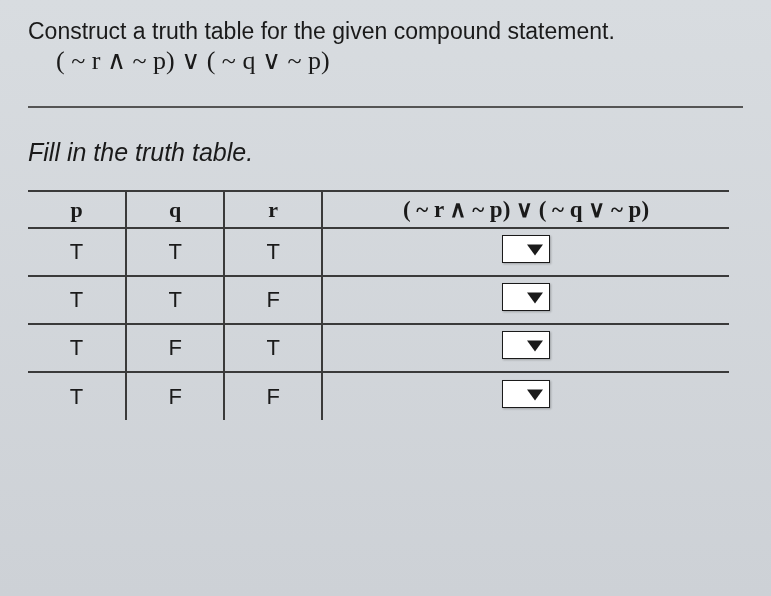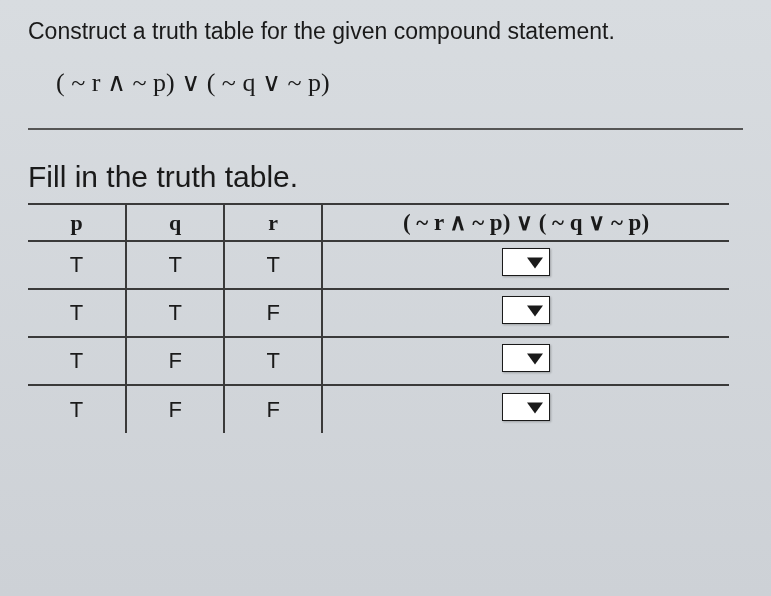--- a/index.html
+++ b/index.html
@@ -11,38 +11,38 @@
       width: 771px;
       height: 596px;
       background: linear-gradient(to bottom, #d8dce0 0%, #cdd1d6 100%);
       font-family: Arial, sans-serif;
       padding: 18px 28px;
       color: #1a1a1a;
       position: relative;
     }
     .instruction {
       font-size: 23px;
-      margin-bottom: 22px;
       font-weight: 400;
     }
     .formula {
       font-size: 26px;
       margin-left: 28px;
       margin-bottom: 30px;
       font-family: 'Times New Roman', serif;
     }
     .divider {
       border: none;
       border-top: 2px solid #555;
       margin: 0 0 30px 0;
     }
     .fill-instruction {
-      font-size: 30px;
-      margin-bottom: 9px;
+      font-size: 25px;
+      margin-bottom: 23px;
       font-weight: 400;
+      font-style: italic;
     }
     table {
       border-collapse: collapse;
       width: 98%;
       background: transparent;
     }
     th, td {
       border: 2px solid #3a3a3a;
       text-align: center;
       vertical-align: middle;

